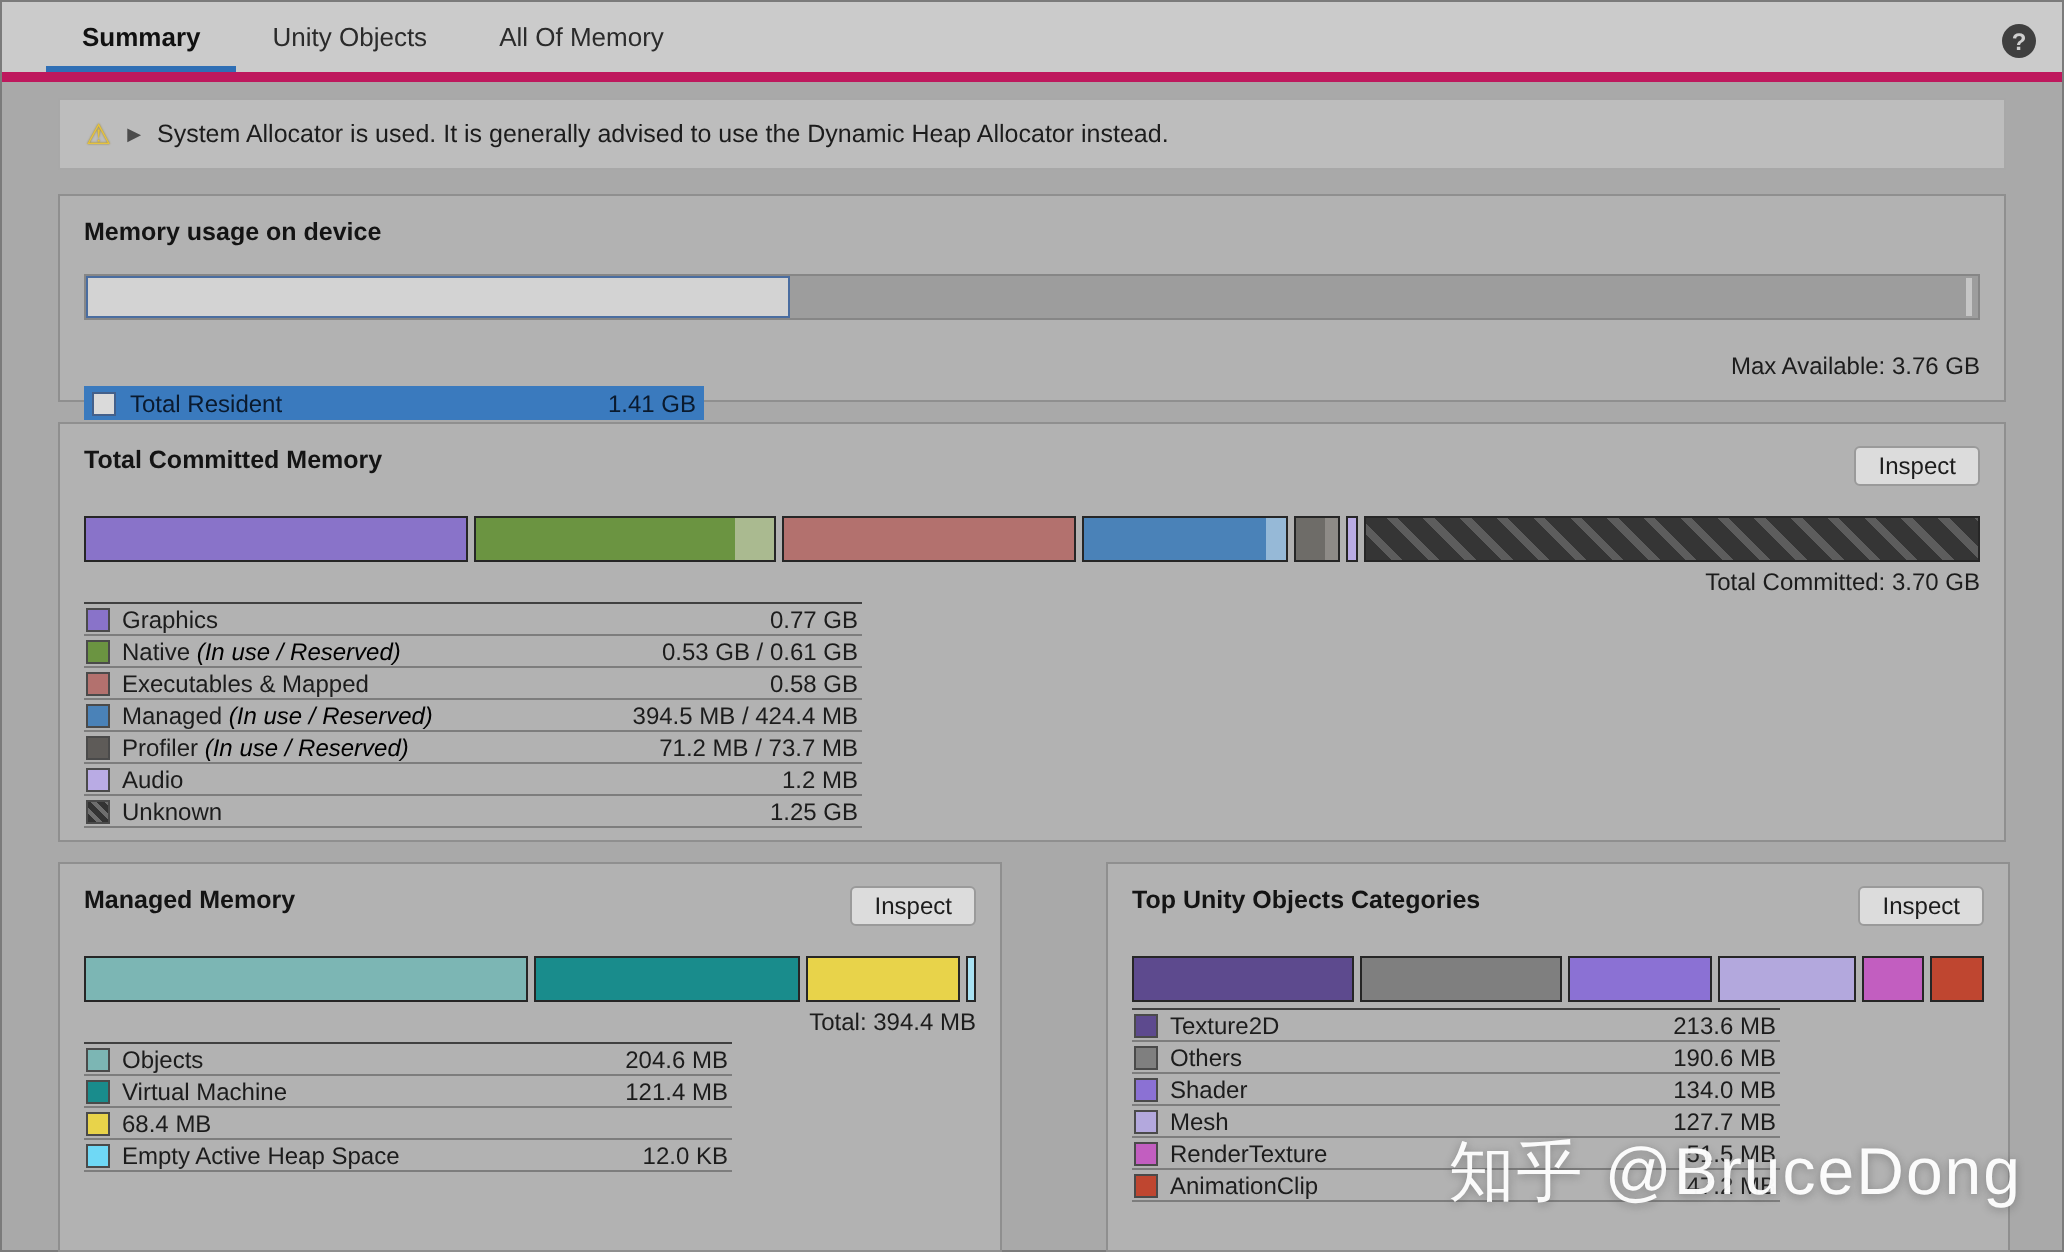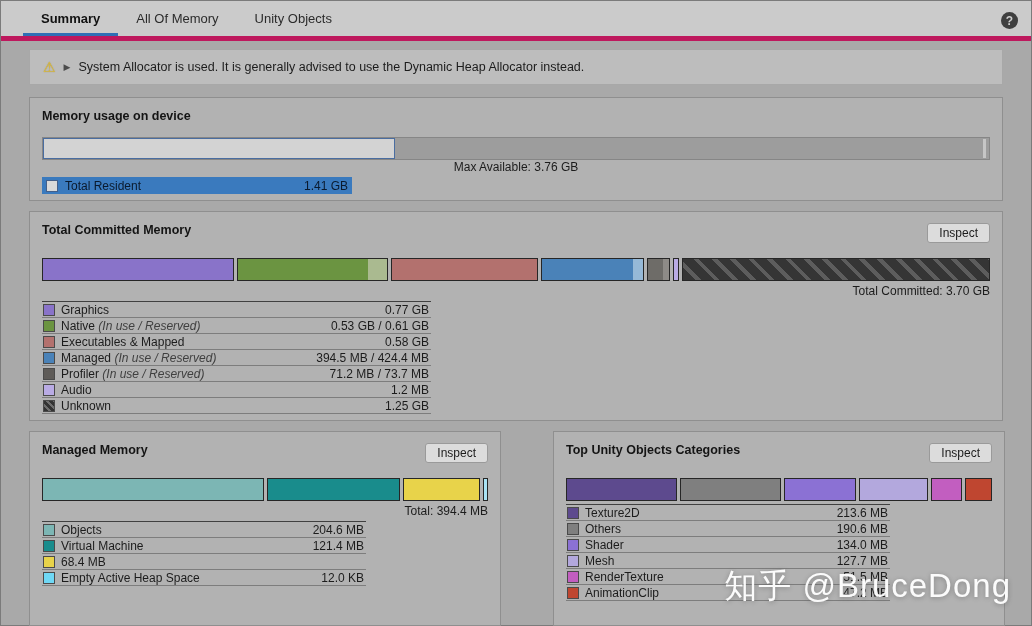--- a/index.html
+++ b/index.html
@@ -45,31 +45,31 @@
   .hatchfill { background:repeating-linear-gradient(45deg,#353535 0 9px,#5d5d5d 9px 13px); }
   .bar-total { text-align:right; margin-top:3px; font-size:12px; color:#1c1c1c; }
 
   
   .legend { margin-top:3px; border-top:1px solid #404040; }
   .legend-row { display:flex; align-items:center; height:16px;
     border-bottom:1px solid #7d7d7d; font-size:12px; }
   .swatch { width:12px; height:12px; border:1px solid #4a4a4a; margin:0 6px 0 1px; flex:none; }
   .swatch.hatch { background:repeating-linear-gradient(45deg,#333 0 3px,#6e6e6e 3px 5px); }
   .lg-label { flex:1; white-space:nowrap; overflow:hidden; }
-  .lg-label em { color:#404040; }
+  .lg-label em { color:#000000; }
   .lg-val { white-space:nowrap; padding-right:2px; }
 
   
   .panel-device { top:96px; left:28px; right:28px; height:104px; }
   .device-bar { position:relative; margin-top:14px; height:23px;
     background:#9d9d9d; border:1px solid #868686; }
   .device-resident { position:absolute; left:0; top:0; bottom:0;
     background:#d3d3d3; border:1.5px solid #4a6da0; }
   .device-tick { position:absolute; right:3px; top:1px; bottom:1px; width:3px; background:#c6c6c6; }
-  .max-available { text-align:center; margin-top:0; font-size:12px; }
+  .max-available { text-align:right; margin-top:16px; font-size:12px; }
   .resident-row { margin-top:3px; width:310px; height:17px; background:#3a7abe;
     display:flex; align-items:center; padding:0 4px; color:#0a1a2e; }
   .resident-check { width:12px; height:12px; background:#dadada; border:1px solid #44608a; flex:none; }
   .resident-label { flex:1; margin-left:7px; }
 
   
   .panel-committed { top:210px; left:28px; right:28px; height:210px; }
   .panel-committed .bar { margin-top:16px; }
   .legend-committed { width:389px; }
 
@@ -84,22 +84,22 @@
     font-size:33px; color:#ffffff; opacity:0.96; letter-spacing:1px;
     text-shadow:0 1px 5px rgba(90,90,90,0.55); pointer-events:none; }
 </style>
 </head>
 <body>
 
 <div class="window">
 
   <div class="tabbar">
     <div class="tab active">Summary</div>
+    <div class="tab">Unity Objects</div>
     <div class="tab">All Of Memory</div>
-    <div class="tab">Unity Objects</div>
   </div>
   <div class="help">?</div>
 
   <div class="warnband">
     <span class="warn-icon">⚠</span>
     <span class="expander">▶</span>
     <span>System Allocator is used. It is generally advised to use the Dynamic Heap Allocator instead.</span>
   </div>
 
   <div class="panel panel-device">

